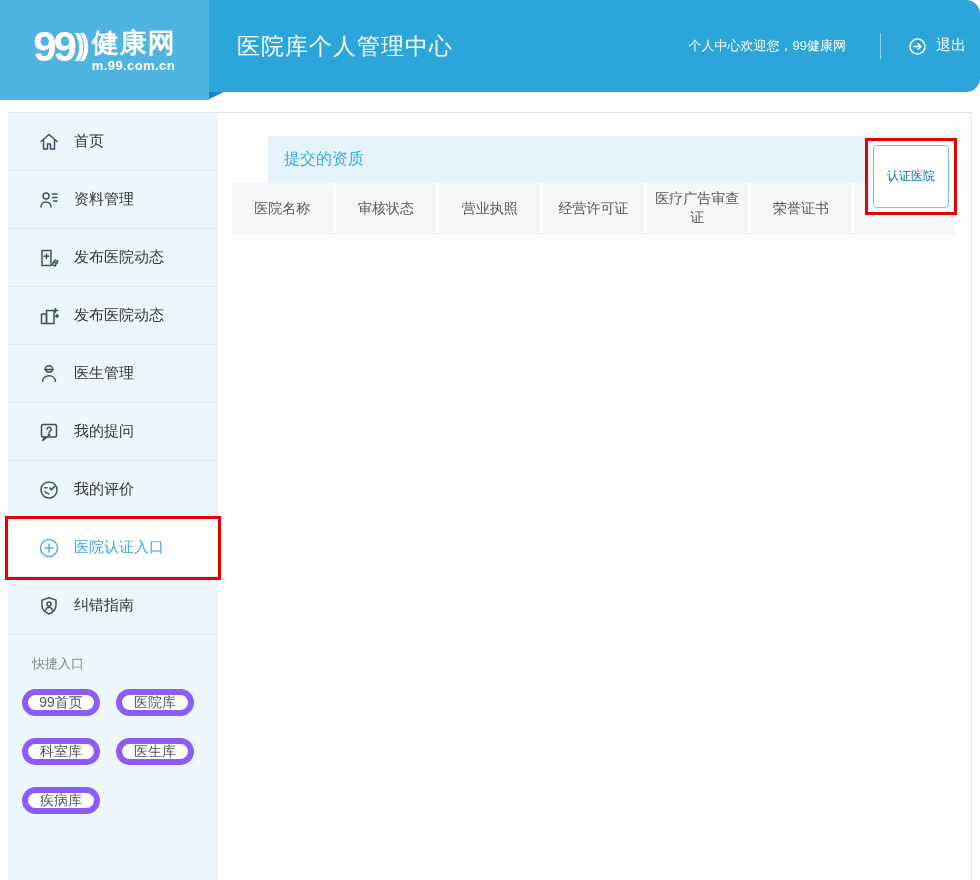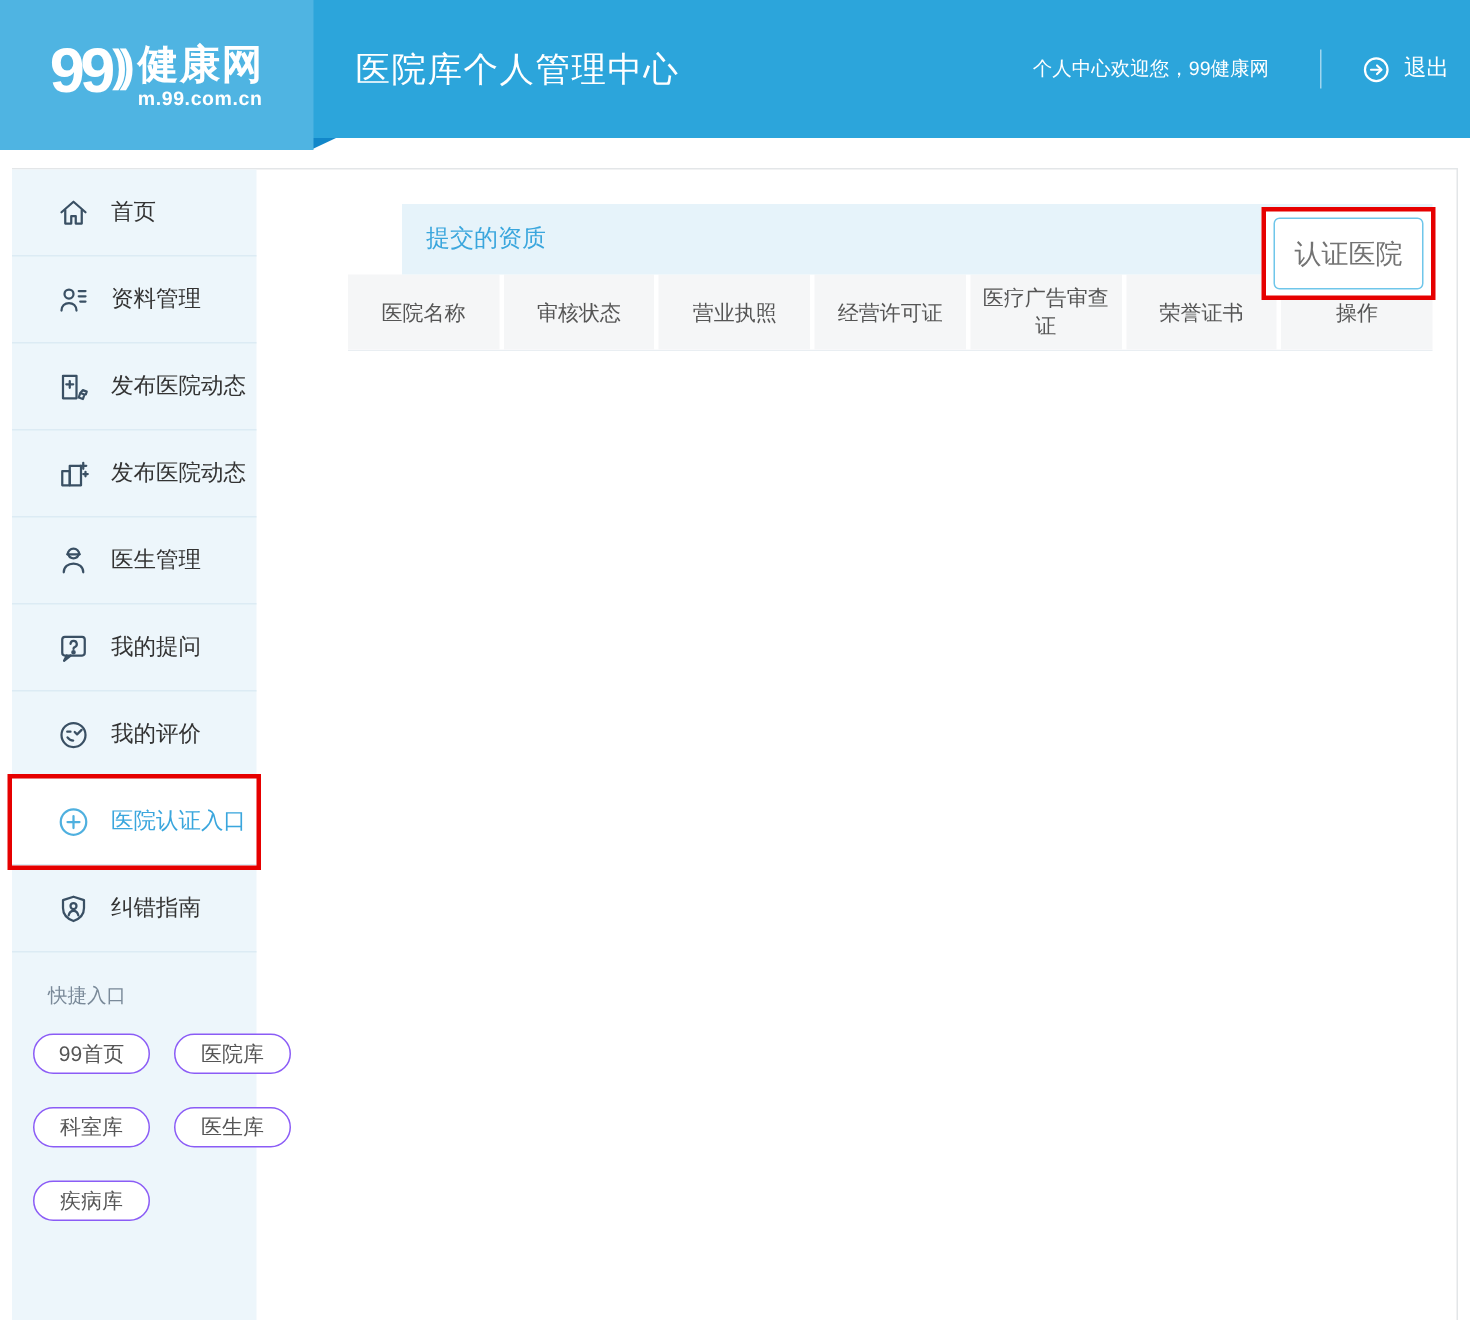--- a/index.html
+++ b/index.html
@@ -1,20 +1,20 @@
 <!DOCTYPE html>
 <html><head>
 <meta charset="utf-8">
 <style>
   * { margin:0; padding:0; box-sizing:border-box; }
   html,body { width:980px; height:880px; background:#fff; overflow:hidden;
               font-family:"Liberation Sans","DejaVu Sans",sans-serif; }
 
   
-  .header { position:absolute; left:0; top:0; width:980px; height:92px; background:#2CA5DB; }
+  .header { position:absolute; left:0; top:0; width:980px; height:92px; background:#2CA5DB;border-radius:14px; }
   .logo-block { position:absolute; left:0; top:0; width:209px; height:100px; background:#4FB4E2;
                 color:#fff; display:flex; align-items:center; justify-content:center; z-index:2; cursor:pointer; }
   .logo-fold { position:absolute; left:207px; top:92px; width:0; height:0;
                border-top:8px solid #1287C9; border-right:17px solid transparent; z-index:1; }
   .logo-row { display:flex; align-items:flex-start; }
   .logo-num { font-size:42px; font-weight:bold; line-height:0.95; letter-spacing:-3px; }
   .logo-arcs { font-size:30px; font-weight:bold; letter-spacing:-5px; margin:1px 7px 0 1px; }
   .logo-col { display:flex; flex-direction:column; margin-top:2px; }
   .logo-brand { font-size:27px; font-weight:bold; letter-spacing:1px; line-height:1.05; }
   .logo-domain { font-size:13px; font-weight:bold; letter-spacing:.4px; margin-top:1px; }
@@ -24,42 +24,42 @@
   .welcome { font-size:13px; }
   .v-divider { width:1px; height:26px; background:rgba(255,255,255,.55); margin:0 26px 0 34px; }
   .logout { display:flex; align-items:flex-start; gap:8px; font-size:15px; cursor:pointer; }
   .logout svg { display:block; }
 
   
   .page-body { position:absolute; left:8px; top:112px; width:964px; height:768px;
                border-top:1px solid #E3E6E8; border-right:1px solid #E3E6E8; }
 
   
-  .sidebar { position:absolute; left:0; top:0; width:163px; height:767px; background:#EDF6FB; }
+  .sidebar { position:absolute; left:0; top:0; width:210px; height:767px; background:#EDF6FB; }
   .side-item { height:58px; border-bottom:1px solid #DCEBF4; display:flex; align-items:center;
                padding-left:28px; color:#333; font-size:15px; cursor:pointer; }
   .side-item .icon { width:26px; height:26px; margin-right:12px; color:#3A5064;
                      display:flex; align-items:center; justify-content:center; }
   .side-item.active { background:#fff; color:#3AA6DD; outline:3px solid #E60000; position:relative; z-index:3; }
   .side-item.active .icon { color:#4FB0DF; }
   .quick { padding:20px 0 0 14px; }
   .quick-title { color:#7A8A99; font-size:13px; margin:0 0 16px 10px; }
   .pills { display:flex; flex-wrap:wrap; width:190px; }
-  .pill { width:78px; height:27px; border:1px solid #8b5cf6; border-radius:14px; background:#fff;
+  .pill { width:78px; height:27px; border:6px solid #8b5cf6; border-radius:14px; background:#fff;
           display:flex; align-items:center; justify-content:center; font-size:14px; color:#555;
           margin:0 16px 22px 0; cursor:pointer; }
 
   
   .main { position:absolute; left:224px; top:23px; width:723px; }
   .panel-band { position:relative; height:47px; background:#E6F3FA; display:flex; align-items:center;margin-left:36px; }
   .panel-title { color:#3AA6DD; font-size:16px; margin-left:16px; }
   .red-btn-box { position:absolute; top:2px; right:-2px; background:#fff;
                  border:3px solid #E60000; padding:4px 5px; }
-  .certify-btn { background:#fff; border:1px solid #6FC6EA; color:#737373; font-size:18px;
-                 padding:11px 13px; border-radius:4px; cursor:pointer; font-family:inherit; }
+  .certify-btn { background:#fff; border:1px solid #6FC6EA; color:#0369a1; font-size:12px;
+                 padding:22px 13px; border-radius:4px; cursor:pointer; font-family:inherit; }
   .thead-wrap { border-bottom:1px solid #E9EEF2; }
   .thead { display:flex; gap:3px; background:#fff;align-items:flex-end; }
   .th { flex:1; background:#F5F6F7; height:50px; display:flex; align-items:center; justify-content:center;
         text-align:center; color:#555; font-size:14px; line-height:1.35; padding:0 6px; }
 </style>
 </head>
 <body>
 
 <div class="header">
   <div class="header-title">医院库个人管理中心</div>

